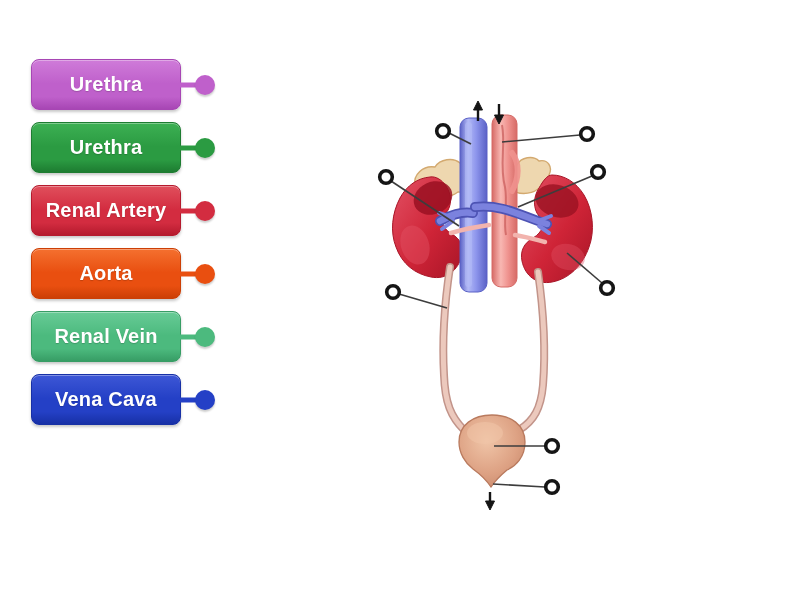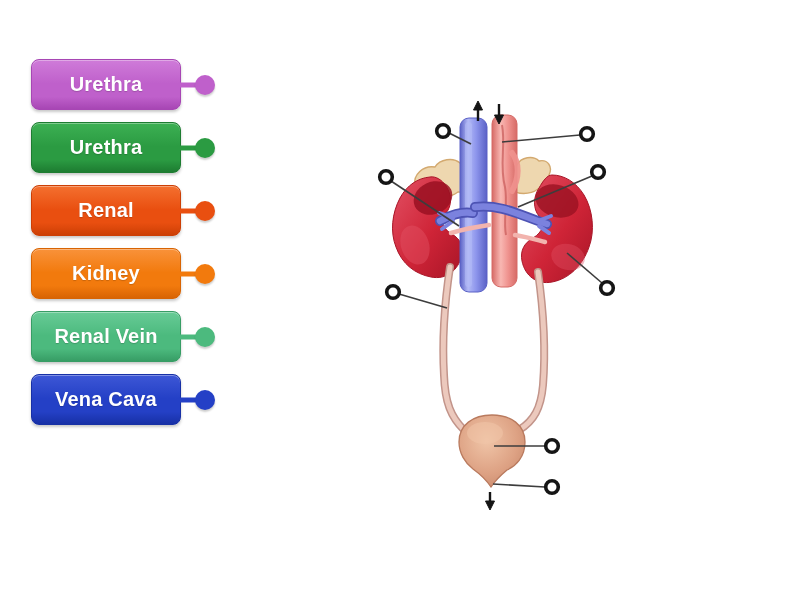--- a/index.html
+++ b/index.html
@@ -43,27 +43,27 @@
   <div class="chip" style="--c: #bf60cb; --l: #cf7bd9; --d: #a746b4;">
     <span class="chip-text">Urethra</span>
     <span class="stub"></span>
     <span class="knob"></span>
   </div>
   <div class="chip" style="--c: #2b9b42; --l: #3cb053; --d: #1d7c31;">
     <span class="chip-text">Urethra</span>
     <span class="stub"></span>
     <span class="knob"></span>
   </div>
-  <div class="chip" style="--c: #e94f10; --l: #f4702f; --d: #cc3f05;">
-    <span class="chip-text">Renal</span>
+  <div class="chip" style="--c: #d32c40; --l: #e04f5c; --d: #b51a2d;">
+    <span class="chip-text">Renal Artery</span>
     <span class="stub"></span>
     <span class="knob"></span>
   </div>
-  <div class="chip" style="--c: #f27a0d; --l: #f9923a; --d: #d86403;">
-    <span class="chip-text">Kidney</span>
+  <div class="chip" style="--c: #e94f10; --l: #f4702f; --d: #cc3f05;">
+    <span class="chip-text">Aorta</span>
     <span class="stub"></span>
     <span class="knob"></span>
   </div>
   <div class="chip" style="--c: #4cba7e; --l: #67cb96; --d: #379d65;">
     <span class="chip-text">Renal Vein</span>
     <span class="stub"></span>
     <span class="knob"></span>
   </div>
   <div class="chip" style="--c: #2440c6; --l: #3d57d6; --d: #1730a6;">
     <span class="chip-text">Vena Cava</span>

